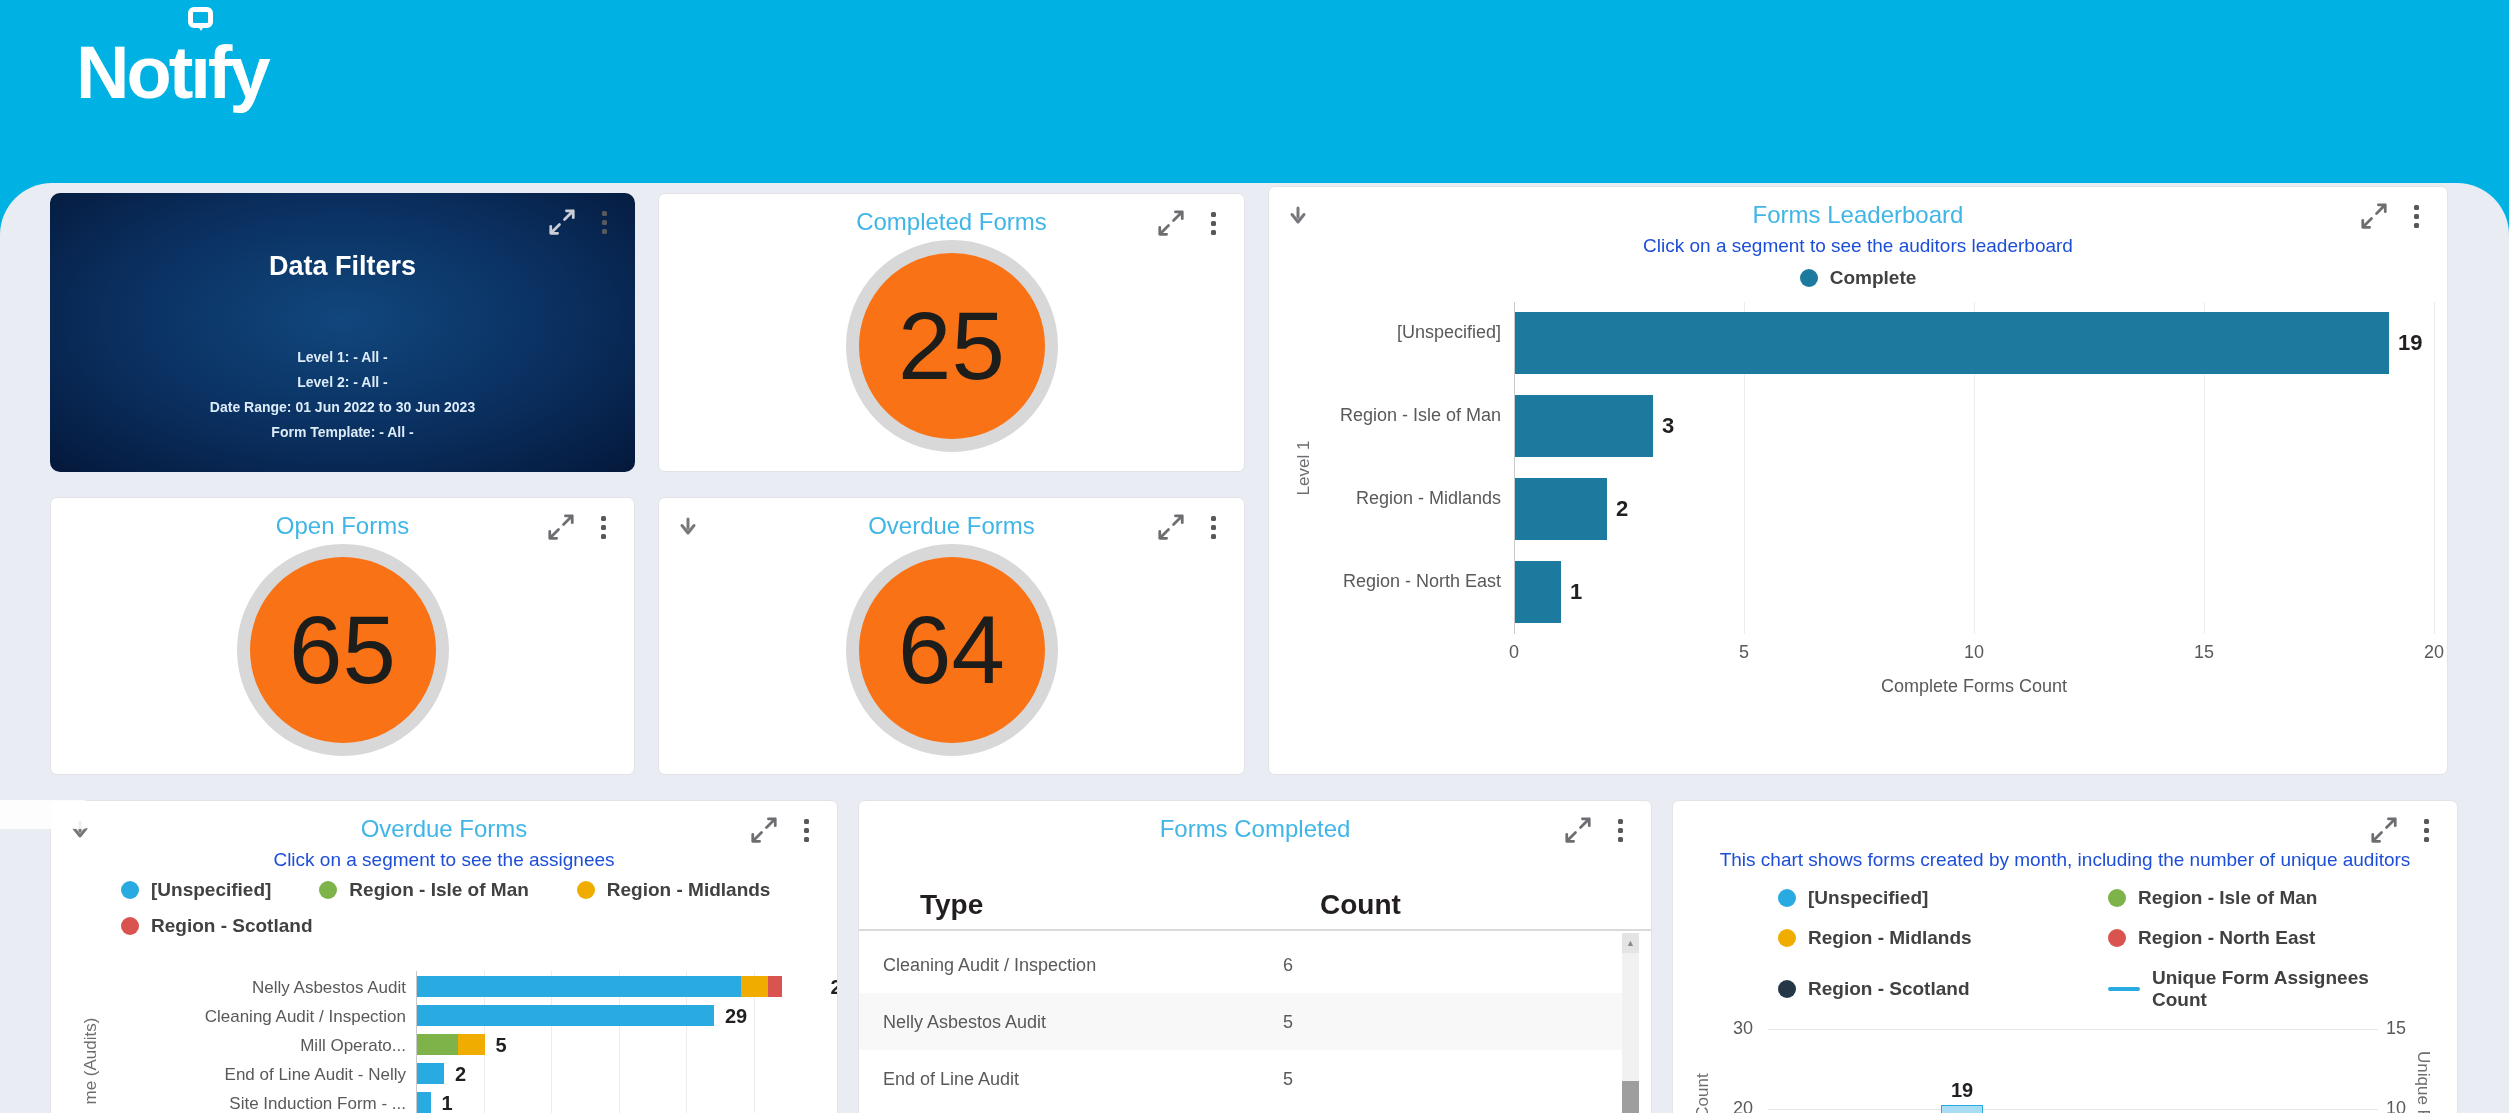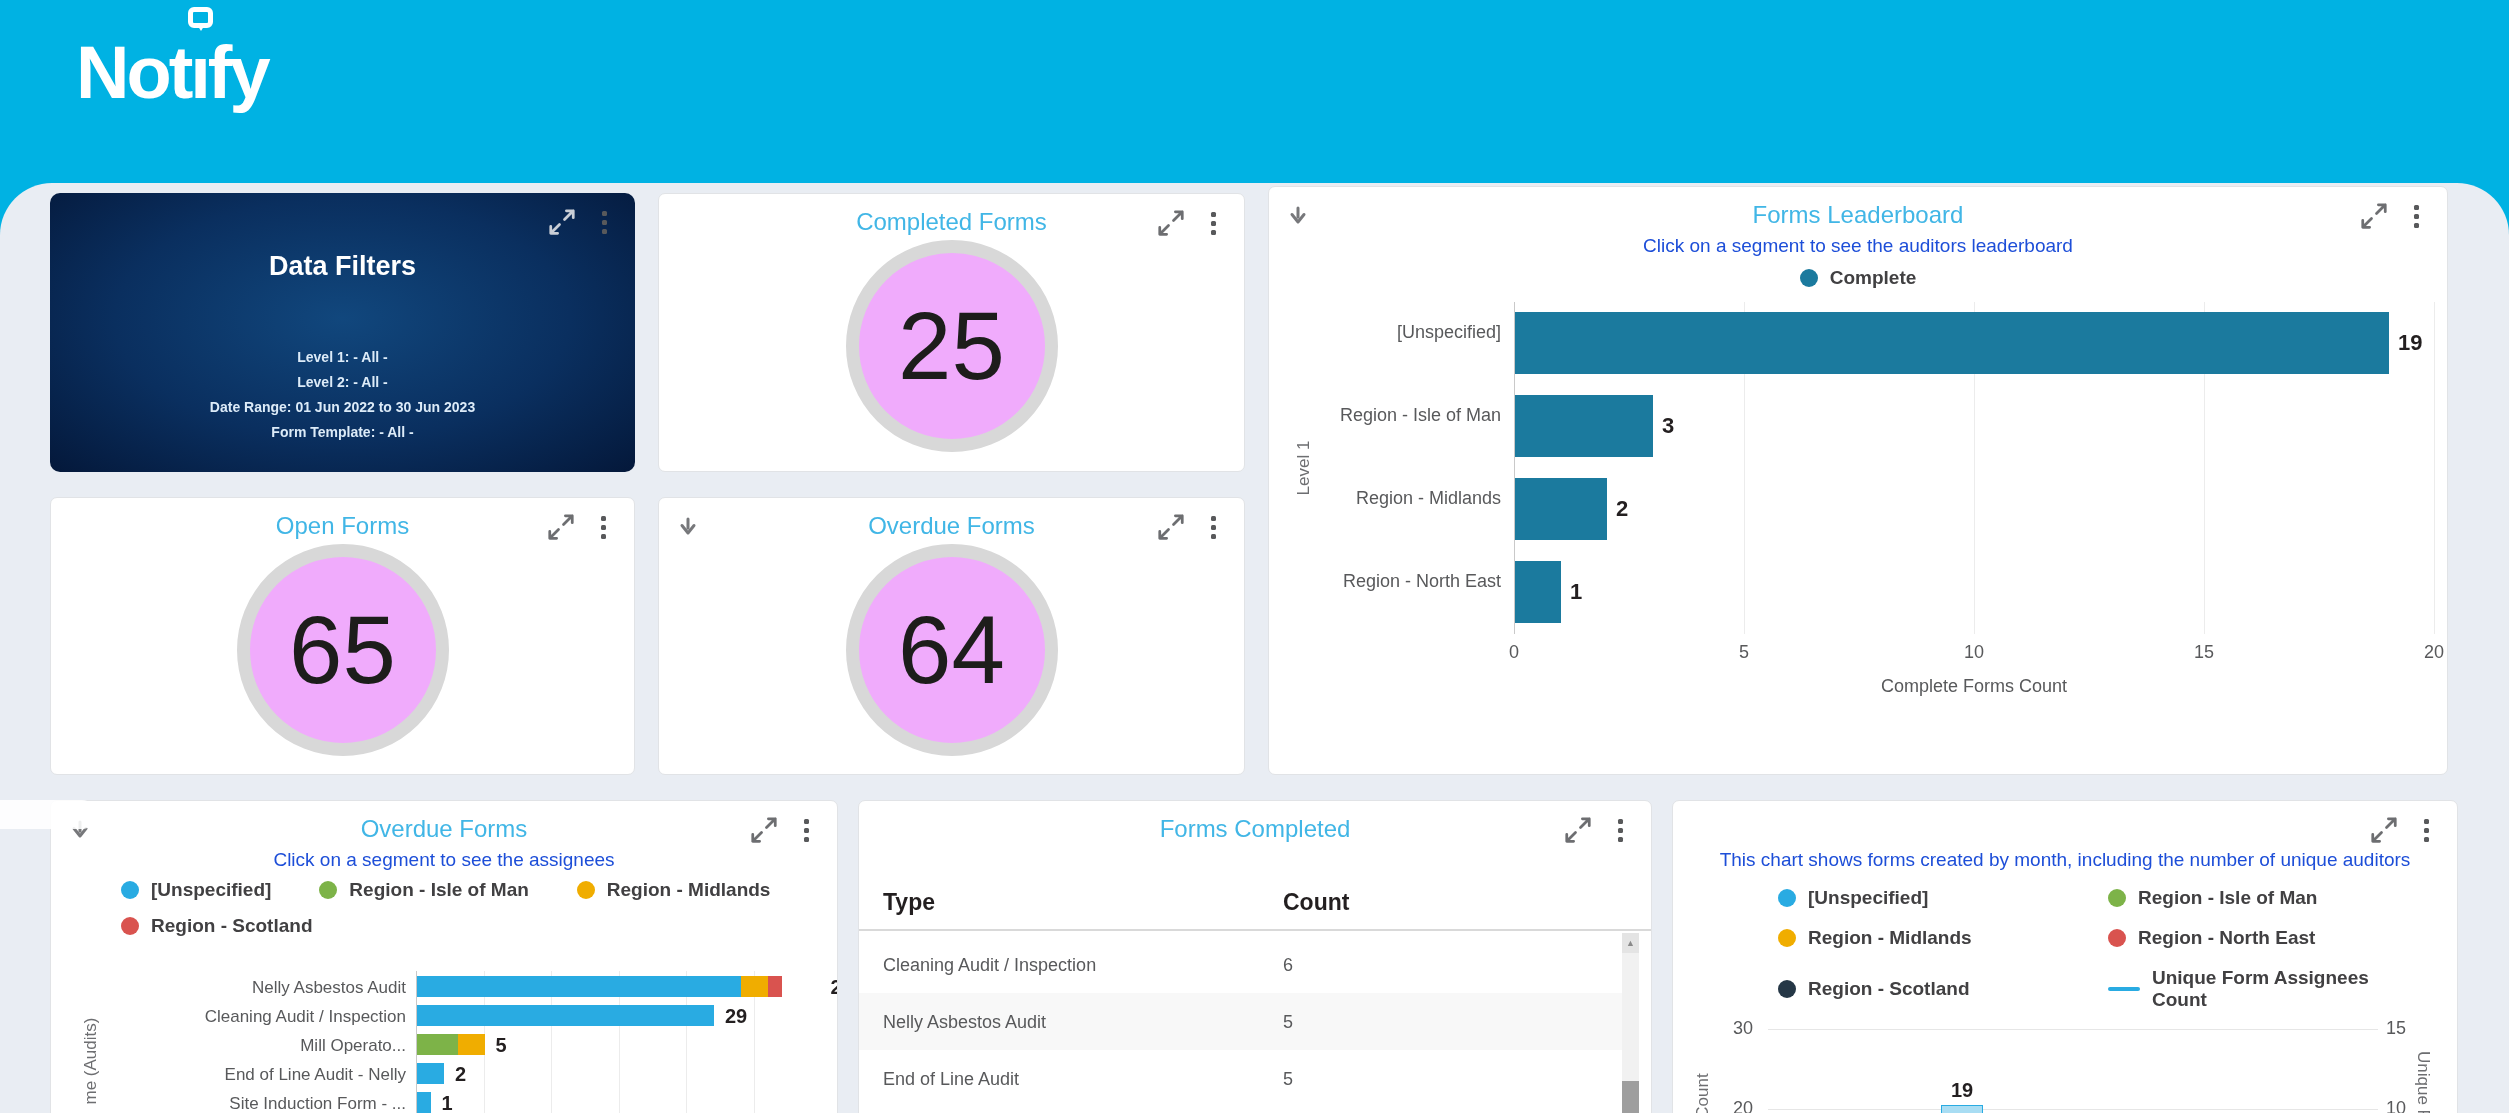--- a/index.html
+++ b/index.html
@@ -31,21 +31,21 @@
     font-size:19px; color:#1d4ed8; }
   .icon-btn { position:absolute; top:12px; width:34px; height:34px; border:none;
     background:transparent; cursor:pointer; display:flex; align-items:center; justify-content:center; }
   .expand-btn { right:56px; }
   .kebab-btn { right:14px; display:flex; flex-direction:column; gap:4px; align-items:center; justify-content:center; }
   .kebab-btn i { width:5px; height:5px; background:#58595b; border-radius:1.5px; display:block; }
   .dl-btn { left:12px; }
 
   
   .stat-circle { position:absolute; left:50%; transform:translateX(-50%); top:46px;
-    width:212px; height:212px; border-radius:50%; border:13px solid #d8d8d8; background:#f0abfc;
+    width:212px; height:212px; border-radius:50%; border:13px solid #d8d8d8; background:#f97316;
     display:flex; align-items:center; justify-content:center; }
   .stat-value { font-size:96px; color:#1d1d1b; }
 
   
   .filters-card { background:radial-gradient(ellipse at 50% 45%, #11477d 0%, #0a2f5f 55%, #04183a 100%);
     border:none; border-radius:10px; }
   .filters-title { position:absolute; left:0; right:0; top:58px; text-align:center;
     font-size:27px; font-weight:700; color:#ffffff; }
   .filters-lines { position:absolute; left:0; right:0; top:152px; text-align:center;
     font-size:14px; font-weight:700; color:#dcebf8; line-height:25px; }
@@ -59,21 +59,21 @@
   .bar-value { position:absolute; font-weight:700; color:#231f20; }
   .tick-label { position:absolute; font-size:18px; color:#58595b; text-align:center; }
   .axis-title { position:absolute; font-size:18px; color:#58595b; text-align:center; }
   .rot-label { position:absolute; font-size:17px; color:#6d6e71; white-space:nowrap; }
   .legend-item { display:flex; align-items:center; gap:12px; font-size:19px; font-weight:600; color:#414042; }
   .legend-dot { width:18px; height:18px; border-radius:50%; flex:0 0 auto; }
   .legend-line { width:32px; height:4px; border-radius:2px; flex:0 0 auto; }
 
   
   .tbl-header { position:absolute; left:0; right:0; top:88px; height:40px; }
-  .tbl-header .th { position:absolute; font-size:23px; font-weight:700; color:#231f20; }
+  .tbl-header .th { position:absolute; font-size:28px; font-weight:700; color:#231f20;margin-left:37px; }
   .tbl-divider { position:absolute; left:0; right:0; top:128px; height:2px; background:#d9d9d9; }
   .tbl-row { position:absolute; left:0; right:24px; height:57px; }
   .tbl-row.alt { background:#f8f8f8; }
   .tbl-cell { position:absolute; top:50%; transform:translateY(-50%); font-size:18px; color:#58595b; }
   .scrollbar { position:absolute; width:17px; background:#f1f1f1; }
   .scroll-btn { position:absolute; left:0; top:0; width:17px; height:20px; background:#e4e4e4;
     font-size:9px; color:#8a8a8a; text-align:center; line-height:20px; border:none; cursor:pointer; }
   .scroll-thumb { position:absolute; left:0; width:17px; background:#9e9e9e; }
 </style>
 </head>

